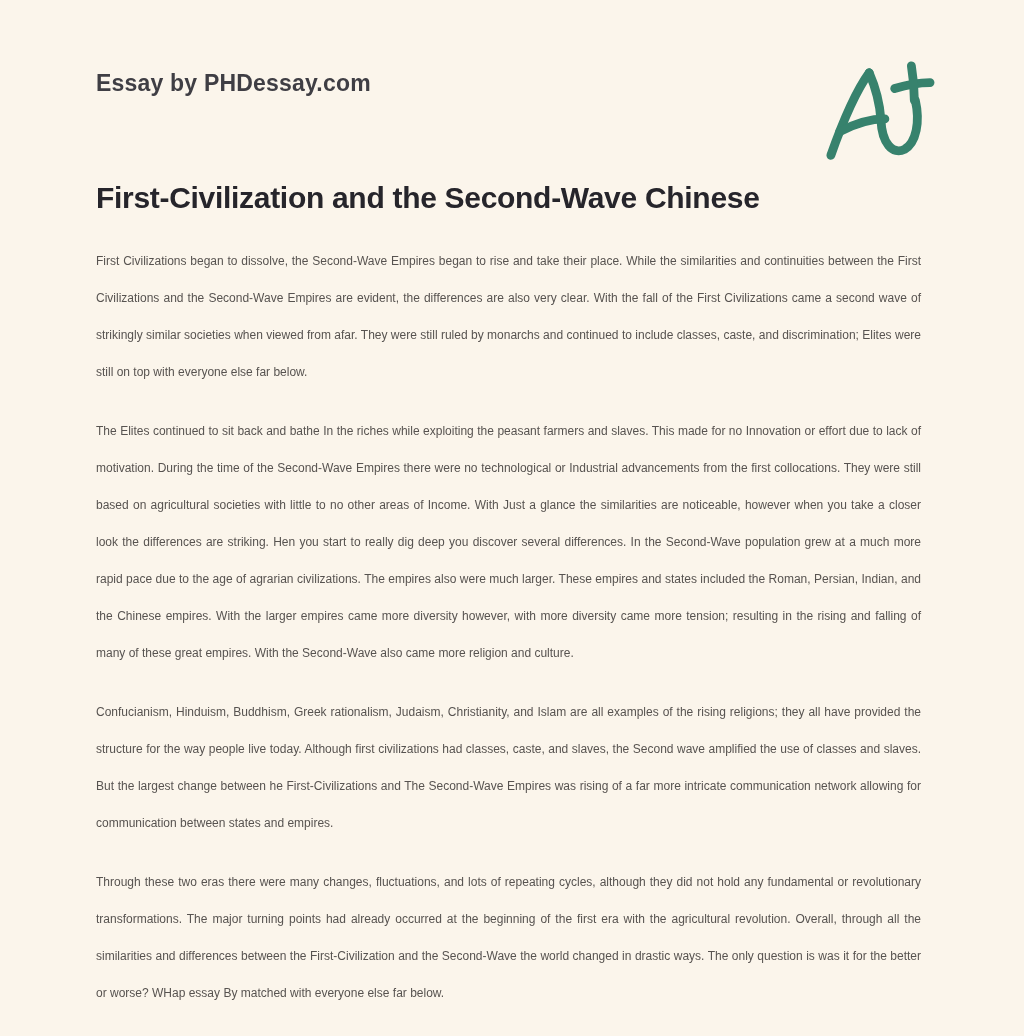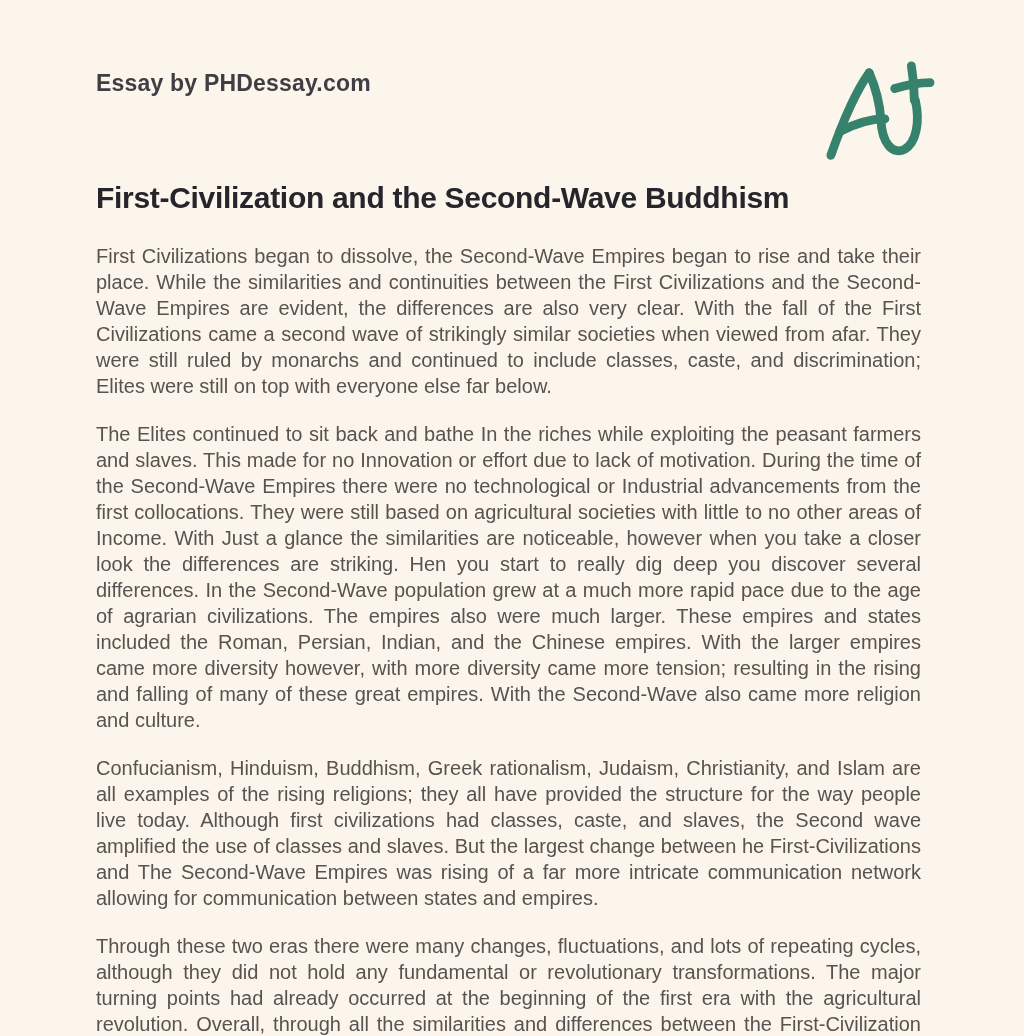--- a/index.html
+++ b/index.html
@@ -39,22 +39,22 @@
   .logo svg { width: 100%; height: 100%; }
   h1.title {
     margin-top: 84px;
     margin-bottom: 28px;
     font-size: 30px;
     font-weight: 700;
     color: #26252B;
     letter-spacing: -0.3px;
   }
   .para {
-    font-size: 20px;
-    line-height: 26px;
+    font-size: 12px;
+    line-height: 37px;
     color: #575350;
     text-align: justify;
     margin-bottom: 22px;
   }
 </style>
 </head>
 <body>
 
 <div class="page">
 
@@ -67,21 +67,21 @@
           <path d="M51 13 C 58 29, 62 47, 63 61 C 64 85, 75 97, 87 91 C 99 84, 103 63, 98 41"></path>
           <path d="M21 73 C 38 64, 52 60, 67 60"></path>
           <path d="M77 29 C 90 25, 102 23, 113 23"></path>
           <path d="M94 6 C 96 18, 97 30, 97 41"></path>
         </g>
       </svg>
     </div>
   </header>
 
   <main>
-    <h1 class="title">First-Civilization and the Second-Wave Buddhism</h1>
+    <h1 class="title">First-Civilization and the Second-Wave Chinese</h1>
 
     <p class="para">First Civilizations began to dissolve, the Second-Wave Empires began to rise and take their place. While the similarities and continuities between the First Civilizations and the Second-Wave Empires are evident, the differences are also very clear. With the fall of the First Civilizations came a second wave of strikingly similar societies when viewed from afar. They were still ruled by monarchs and continued to include classes, caste, and discrimination; Elites were still on top with everyone else far below.</p>
 
     <p class="para">The Elites continued to sit back and bathe In the riches while exploiting the peasant farmers and slaves. This made for no Innovation or effort due to lack of motivation. During the time of the Second-Wave Empires there were no technological or Industrial advancements from the first collocations. They were still based on agricultural societies with little to no other areas of Income. With Just a glance the similarities are noticeable, however when you take a closer look the differences are striking. Hen you start to really dig deep you discover several differences. In the Second-Wave population grew at a much more rapid pace due to the age of agrarian civilizations. The empires also were much larger. These empires and states included the Roman, Persian, Indian, and the Chinese empires. With the larger empires came more diversity however, with more diversity came more tension; resulting in the rising and falling of many of these great empires. With the Second-Wave also came more religion and culture.</p>
 
     <p class="para">Confucianism, Hinduism, Buddhism, Greek rationalism, Judaism, Christianity, and Islam are all examples of the rising religions; they all have provided the structure for the way people live today. Although first civilizations had classes, caste, and slaves, the Second wave amplified the use of classes and slaves. But the largest change between he First-Civilizations and The Second-Wave Empires was rising of a far more intricate communication network allowing for communication between states and empires.</p>
 
     <p class="para">Through these two eras there were many changes, fluctuations, and lots of repeating cycles, although they did not hold any fundamental or revolutionary transformations. The major turning points had already occurred at the beginning of the first era with the agricultural revolution. Overall, through all the similarities and differences between the First-Civilization and the Second-Wave the world changed in drastic ways. The only question is was it for the better or worse? WHap essay By matched with everyone else far below.</p>
 
     <p class="para">The Elites continued to sit back and bathe in the riches while exploiting the peasant farmers and slaves. This made for no innovation or were no technological or industrial advancements from the first civilizations. They were still based on agricultural societies with little to no other areas of income. With just a glance</p>

